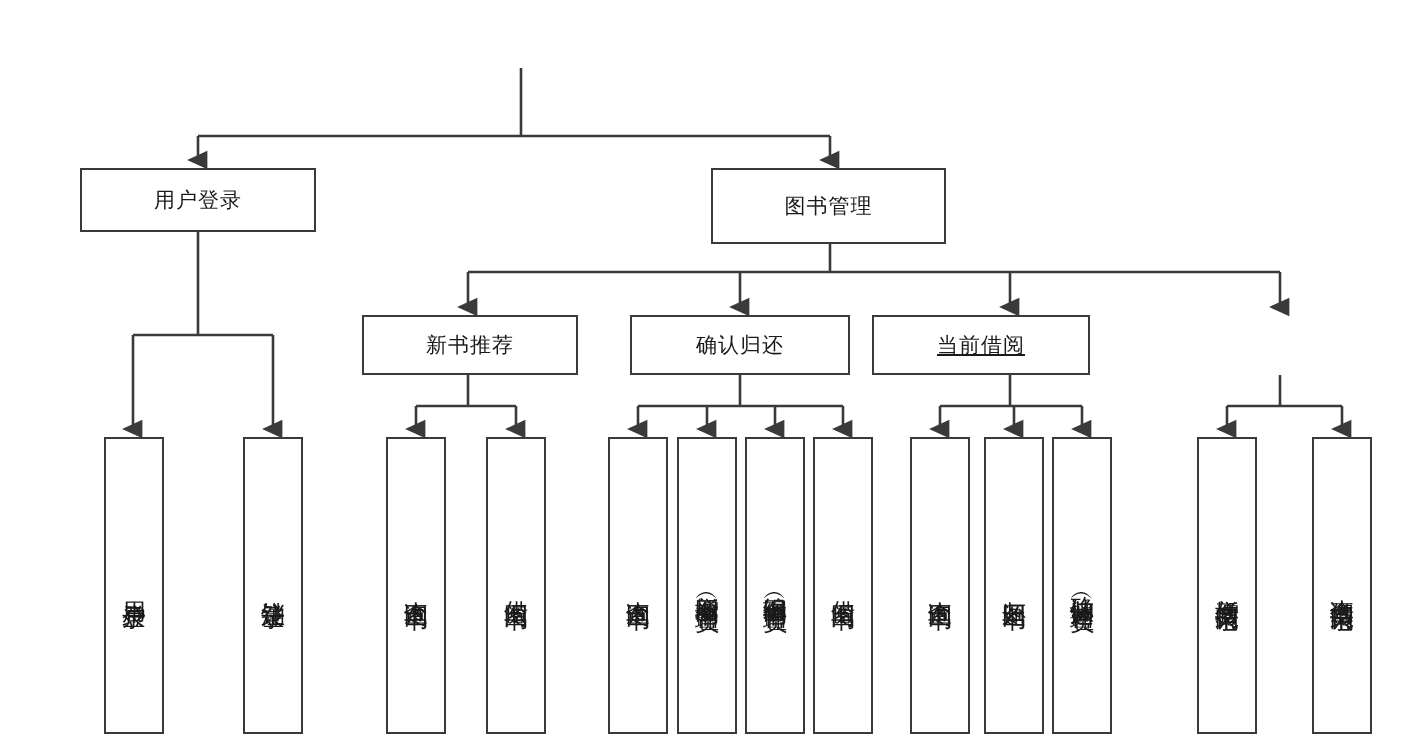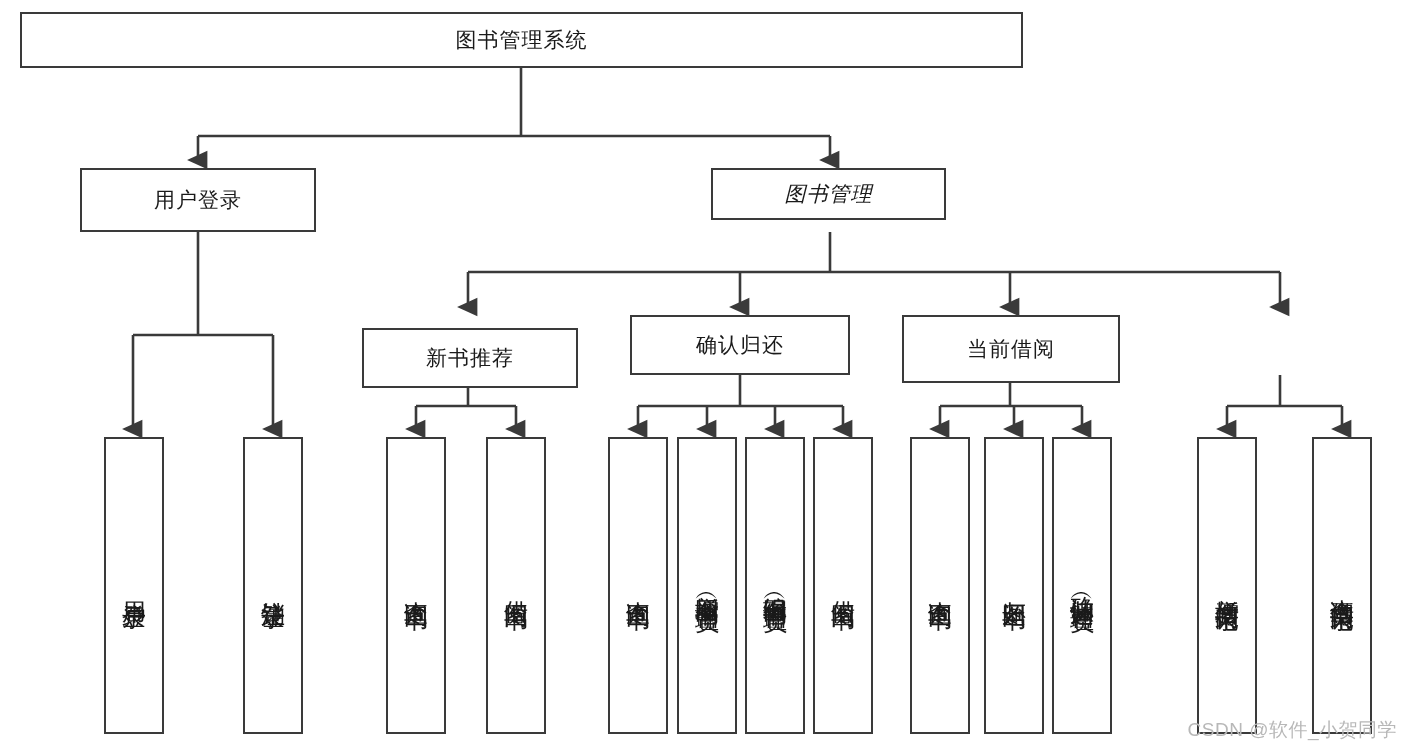--- a/index.html
+++ b/index.html
@@ -126,38 +126,35 @@
     </g>
 
     <g stroke="#3a3a3a" stroke-width="2.6" fill="none">
       <path d="M1280,375 L1280,406"></path>
       <path d="M1227,406 L1342,406"></path>
       <path d="M1227,406 L1227,429" marker-end="url(#arrowhead)"></path>
       <path d="M1342,406 L1342,429" marker-end="url(#arrowhead)"></path>
     </g>
   </svg>
 
-  <div class="node h" style="left:20px; top:12px; width:1003px; height:56px;">
-    <span>图书管理系统</span>
-  </div>
 
   <div class="node h" style="left:80px; top:168px; width:236px; height:64px;">
     <span>用户登录</span>
   </div>
-  <div class="node h" style="left:711px; top:168px; width:235px; height:52px;font-style:italic;">
+  <div class="node h" style="left:711px; top:168px; width:235px; height:76px;">
     <span>图书管理</span>
   </div>
 
-  <div class="node h" style="left:362px; top:328px; width:216px; height:60px;">
+  <div class="node h" style="left:362px; top:315px; width:216px; height:60px;">
     <span>新书推荐</span>
   </div>
   <div class="node h" style="left:630px; top:315px; width:220px; height:60px;">
     <span>确认归还</span>
   </div>
-  <div class="node h" style="left:902px; top:315px; width:218px; height:68px;">
+  <div class="node h" style="left:872px; top:315px; width:218px; height:60px;text-decoration:underline;">
     <span>当前借阅</span>
   </div>
 
   <div class="node v" style="left:104px; top:437px; width:60px; height:297px;">
     <span class="vtxt">用户登录</span>
   </div>
   <div class="node v" style="left:243px; top:437px; width:60px; height:297px;">
     <span class="vtxt">注销登录</span>
   </div>
 
@@ -191,14 +188,13 @@
     <span class="vtxt">确认归还（管理员）</span>
   </div>
 
   <div class="node v" style="left:1197px; top:437px; width:60px; height:297px;">
     <span class="vtxt">新增借阅记录</span>
   </div>
   <div class="node v" style="left:1312px; top:437px; width:60px; height:297px;">
     <span class="vtxt">查询借阅记录</span>
   </div>
 
-  <div class="watermark">CSDN @软件_小贺同学</div>
 </div>
 
 </body></html>

